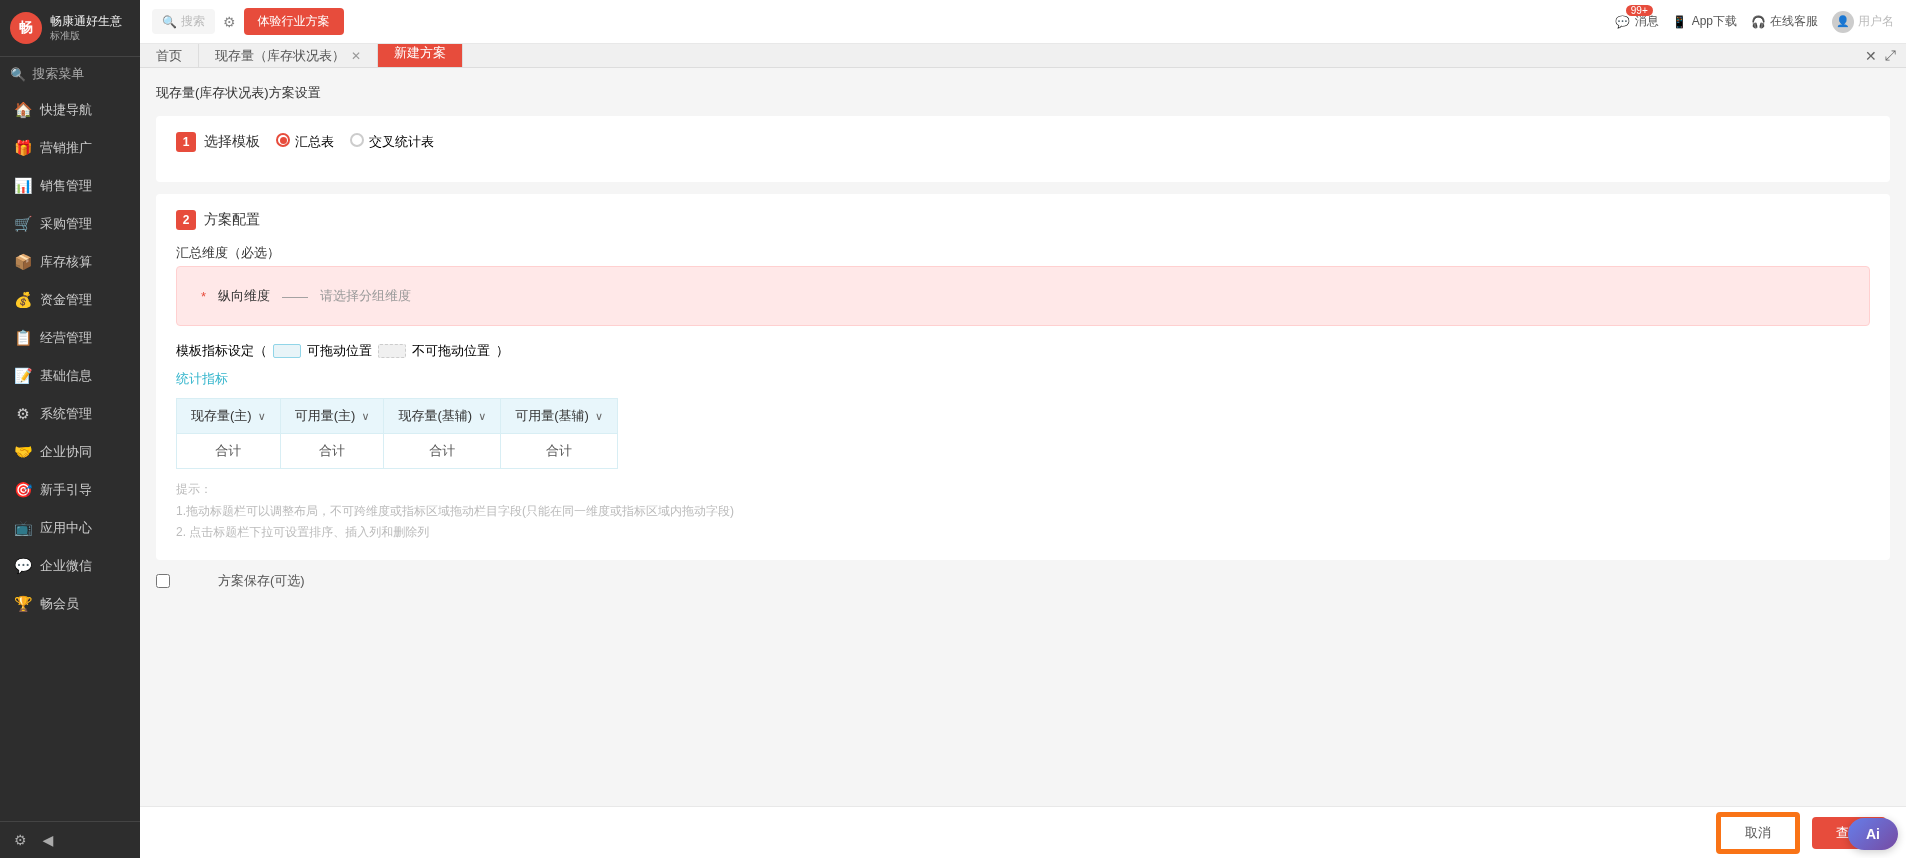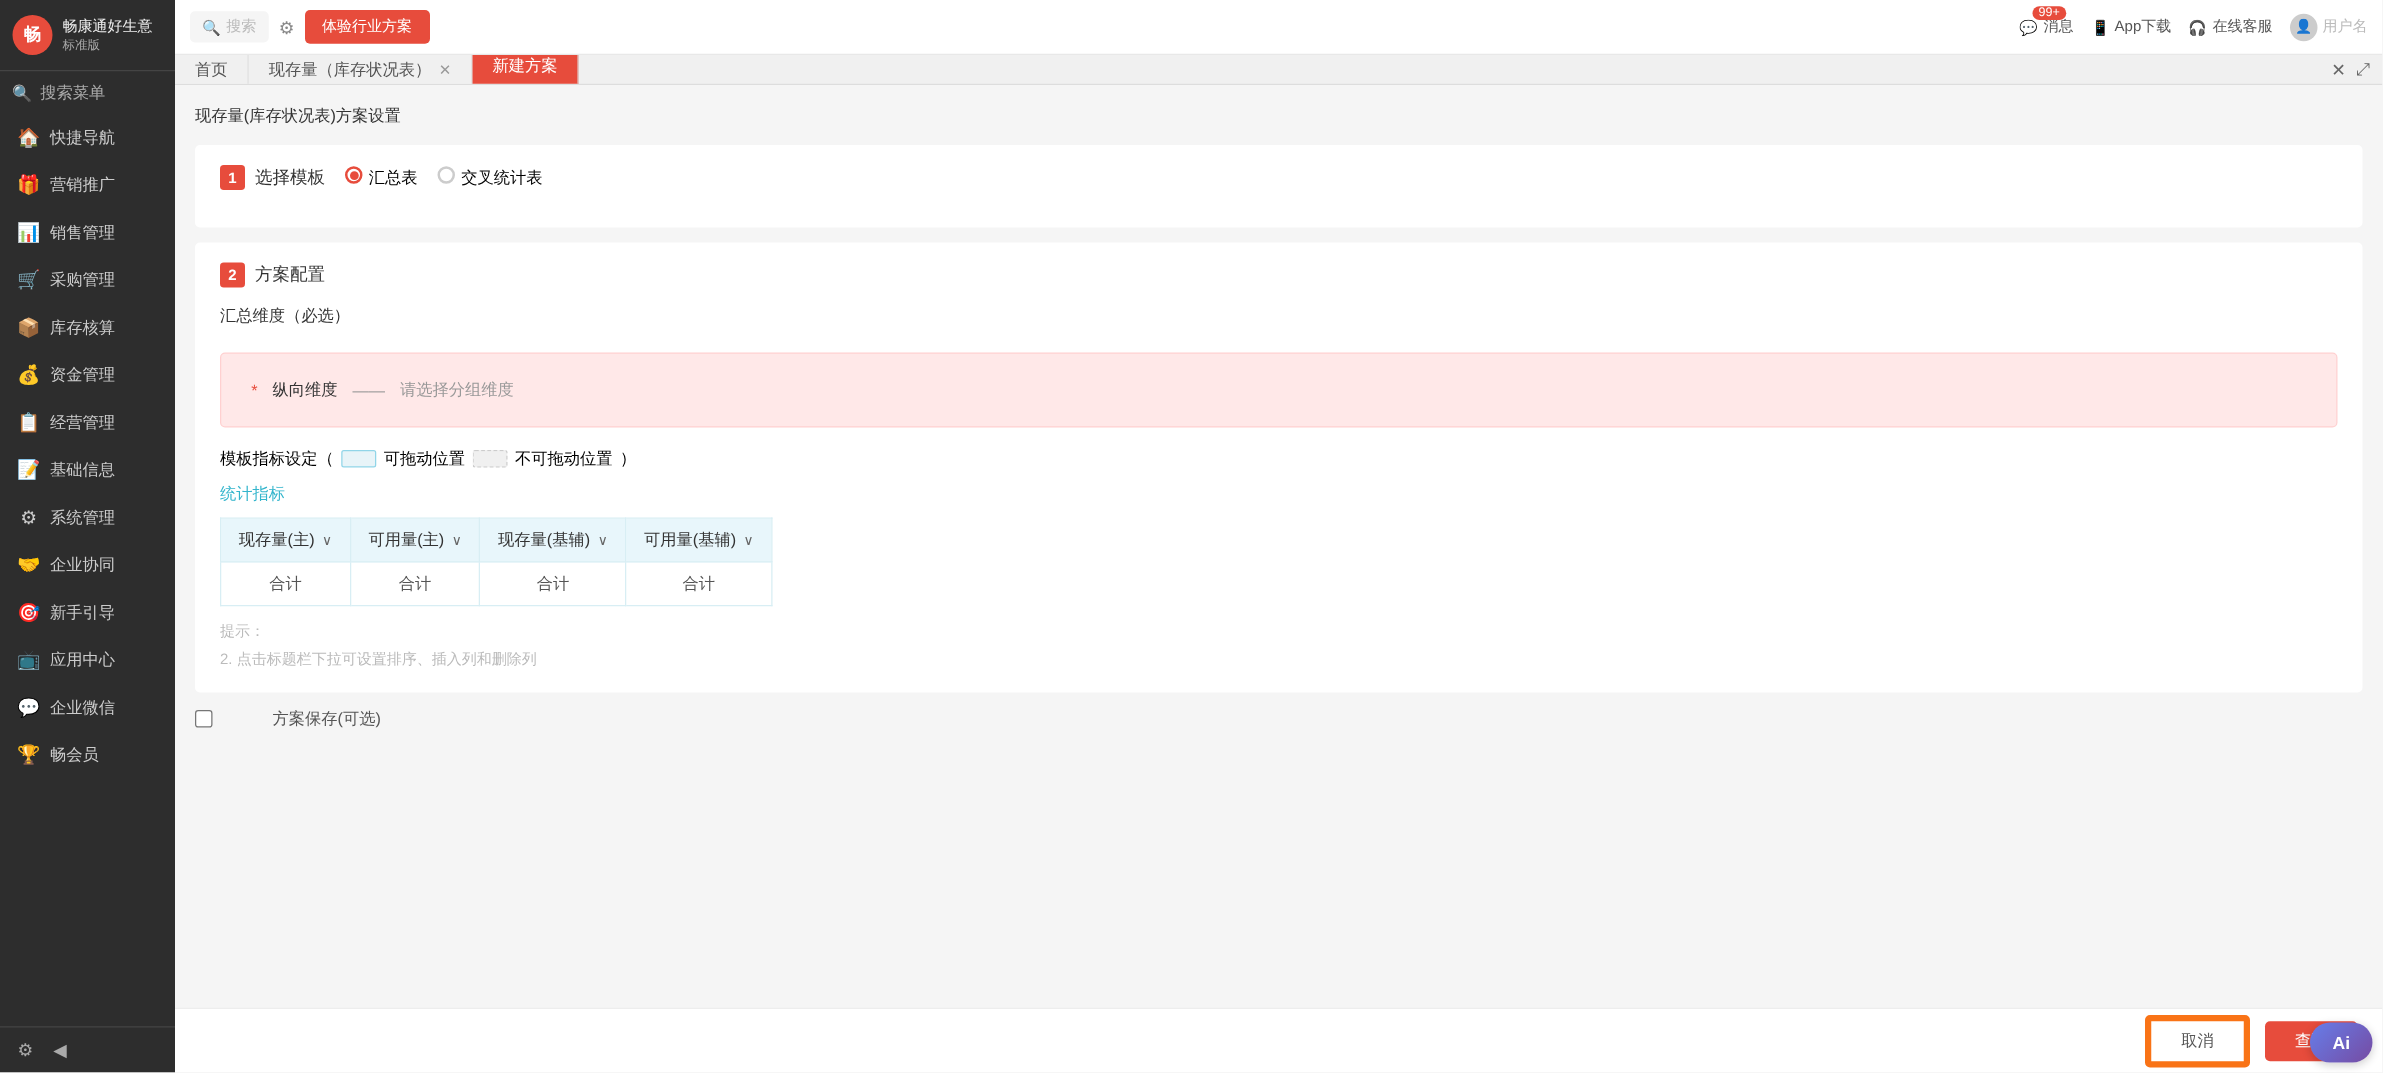--- a/index.html
+++ b/index.html
@@ -138,21 +138,21 @@
     .radio-circle {
       width: 14px; height: 14px; border-radius: 50%;
       border: 2px solid #ccc;
       display: flex; align-items: center; justify-content: center;
     }
     .radio-circle.checked { border-color: #e74c3c; }
     .radio-circle.checked::after {
       content: ''; width: 7px; height: 7px; border-radius: 50%; background: #e74c3c;
     }
 
-    .subsection-label { font-size: 13px; color: #333; margin-bottom: 20px; }
+    .subsection-label { font-size: 13px; color: #333; margin-bottom: 4px; }
 
     .dimension-box {
       background: #ffe8e8; border: 1px solid #ffd0d0;
       border-radius: 4px; padding: 20px 24px;
       margin-bottom: 16px;
     }
     .dimension-row { display: flex; align-items: center; gap: 12px; }
     .dimension-required { color: #e74c3c; font-size: 13px; }
     .dimension-label { font-size: 13px; color: #333; }
     .dimension-dash { color: #999; }
@@ -432,20 +432,21 @@
             <td>合计</td>
             <td>合计</td>
             <td>合计</td>
             <td>合计</td>
           </tr>
         </tbody>
       </table>
 
       <div class="tips-section">
         <span class="tips-title">提示：</span>
+        <div>1.拖动标题栏可以调整布局，不可跨维度或指标区域拖动栏目字段(只能在同一维度或指标区域内拖动字段)</div>
         <div>
           <span>2. 点击标题栏下拉可设置排序、插入列和删除列</span>
         </div>
       </div>
     </div>
 
     <div class="save-row">
       <input type="checkbox" class="save-checkbox" style="">
       <span class="save-label">方案保存(可选)</span>
     </div>

